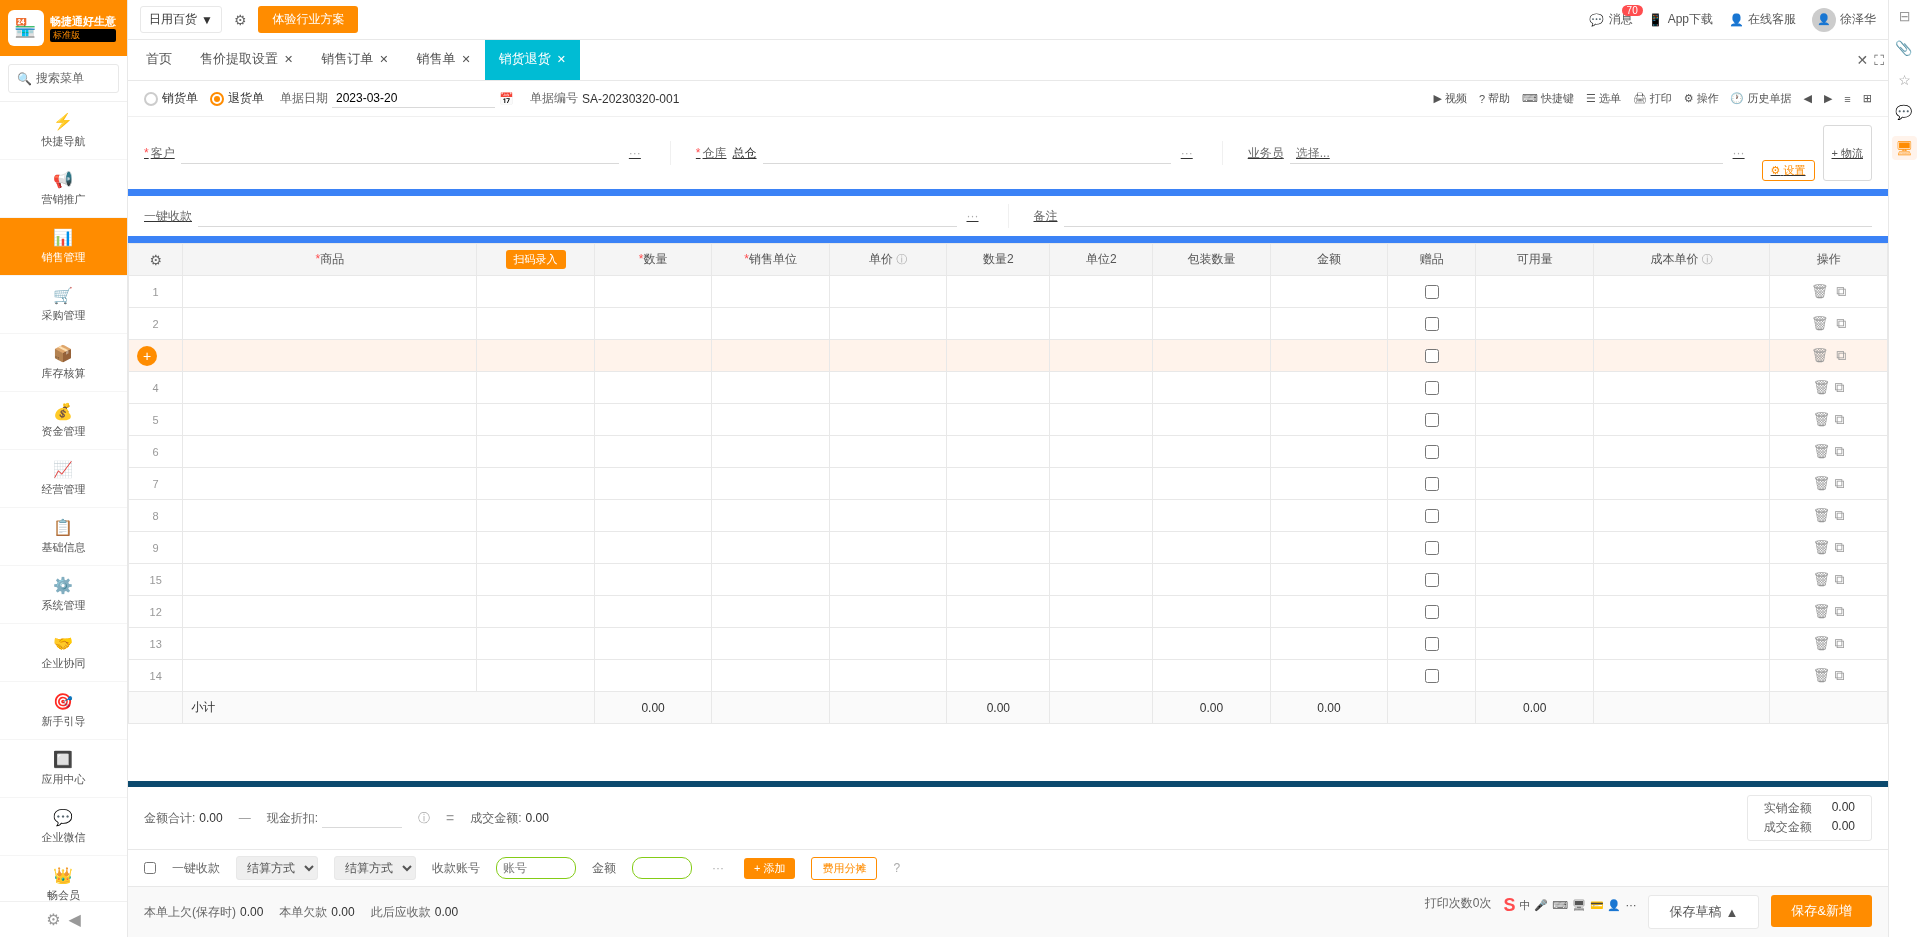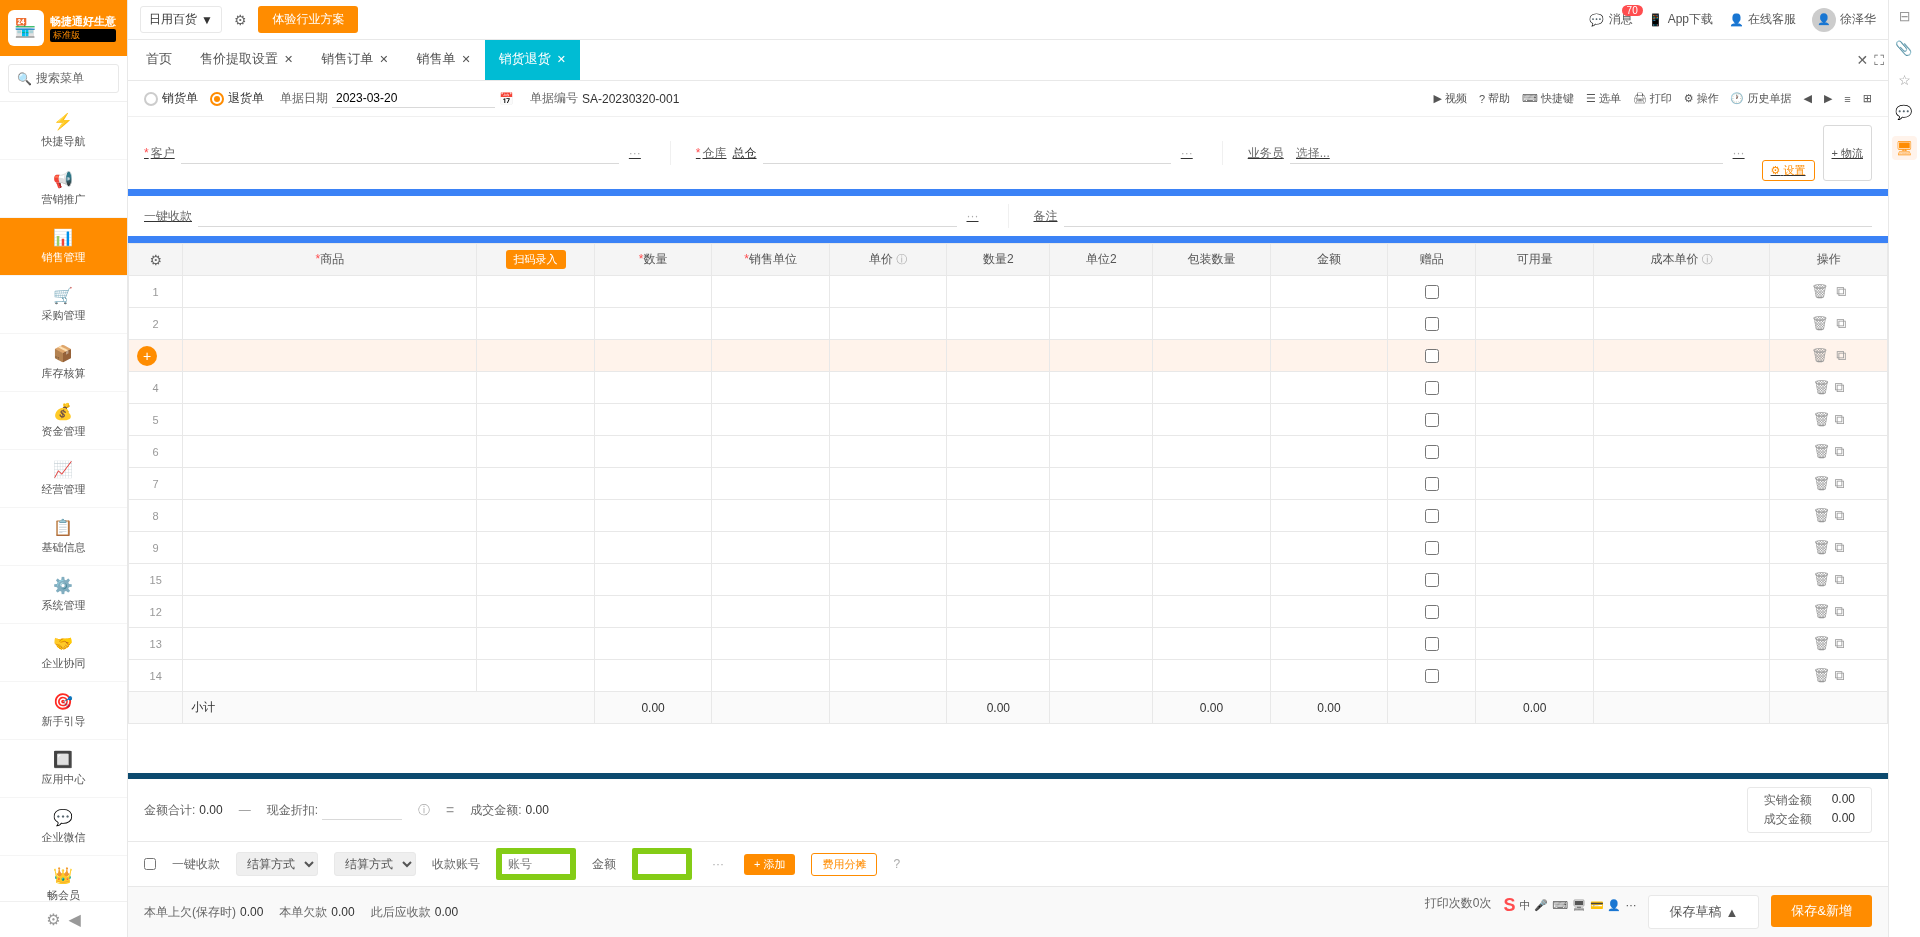--- a/index.html
+++ b/index.html
@@ -101,21 +101,21 @@
     .summary-label { color: #666; }
     .summary-value { color: #333; font-weight: 500; }
     .summary-minus { color: #999; }
     .summary-equals { color: #999; font-size: 14px; }
     
     
     .bottom-bar { background: #fff; border-top: 1px solid #e8e8e8; padding: 6px 16px; display: flex; align-items: center; gap: 16px; flex-shrink: 0; font-size: 12px; }
     .payment-checkbox { width: 12px; height: 12px; cursor: pointer; }
     .payment-label { color: #666; }
     .payment-select { border: 1px solid #e8e8e8; border-radius: 3px; padding: 3px 6px; font-size: 12px; color: #555; cursor: pointer; }
-    .payment-input { border: 6px solid #84cc16; border-radius: 2px; padding: 3px 6px; font-size: 12px; width: 80px; }
+    .payment-input { border: 1px solid #84cc16; border-radius: 10px; padding: 3px 6px; font-size: 12px; width: 80px; }
     .add-fee-btn { background: #ff8c00; color: #fff; border: none; border-radius: 3px; padding: 3px 10px; cursor: pointer; font-size: 11px; display: flex; align-items: center; gap: 3px; }
     .fee-split-btn { background: none; border: 1px solid #ff8c00; color: #ff8c00; border-radius: 3px; padding: 3px 10px; cursor: pointer; font-size: 11px; }
     
     
     .action-bar { background: #f9f9f9; border-top: 1px solid #e8e8e8; padding: 8px 16px; display: flex; align-items: center; justify-content: space-between; flex-shrink: 0; }
     .action-left { display: flex; align-items: center; gap: 16px; font-size: 12px; color: #666; }
     .action-stat { display: flex; align-items: center; gap: 4px; }
     .print-info { color: #666; font-size: 12px; }
     .save-draft-btn { background: #fff; border: 1px solid #e8e8e8; color: #555; border-radius: 3px; padding: 7px 20px; cursor: pointer; font-size: 13px; display: flex; align-items: center; gap: 4px; }
     .save-new-btn { background: #ff8c00; border: none; color: #fff; border-radius: 3px; padding: 7px 20px; cursor: pointer; font-size: 13px; font-weight: 500; }

